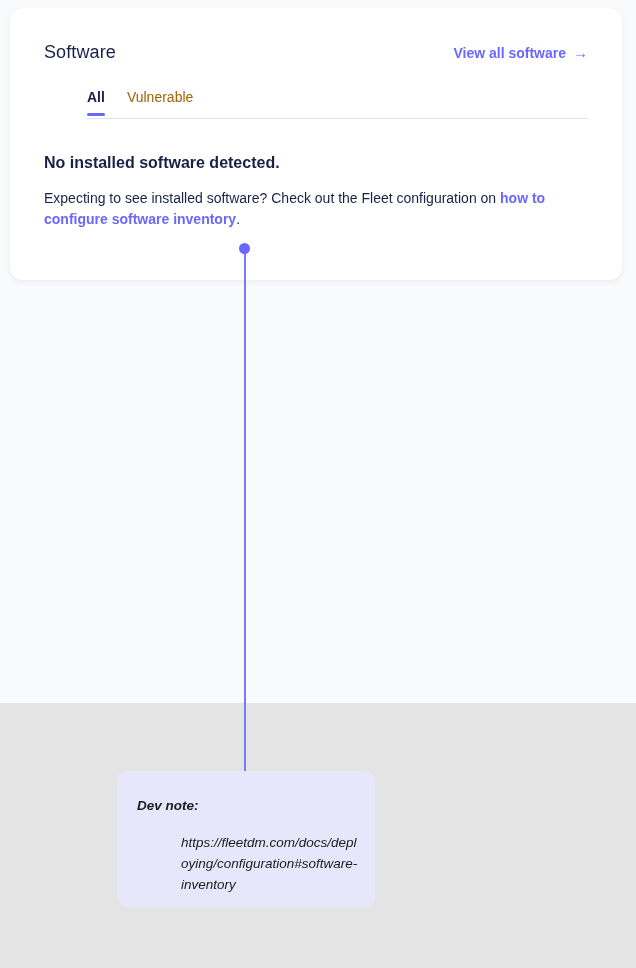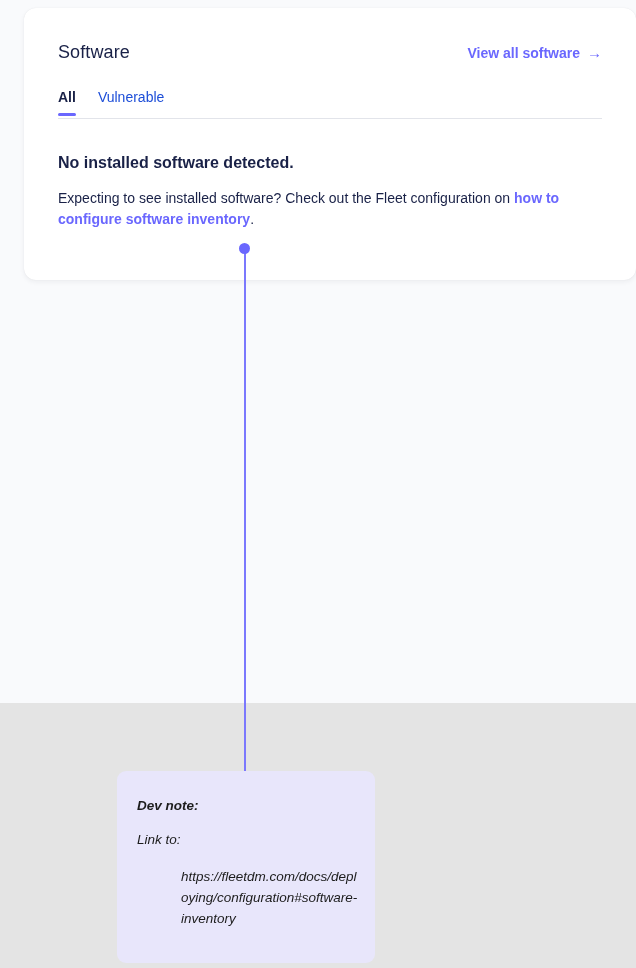--- a/index.html
+++ b/index.html
@@ -27,21 +27,21 @@
   #page-bg-bottom {
     position: absolute;
     left: 0; top: 703px;
     width: 636px; height: 265px;
     background: #e4e4e4;
   }
 
   
   #software-card {
     position: absolute;
-    left: 24px; top: 8px;
+    left: 10px; top: 8px;
     width: 612px;
     height: 272px;
     box-sizing: border-box;
     background: #ffffff;
     border-radius: 12px;
     box-shadow: 0 2px 5px rgba(35,39,59,0.06),
                 0 0 1px rgba(35,39,59,0.10);
   }
 
   .card-inner {
@@ -82,29 +82,30 @@
     line-height: 1;
     font-size: 15px;
     transform: translateY(-1px);
   }
 
   
   .tab-bar {
     position: relative;
     margin-top: 20px;
     height: 32px;
+    margin-left: 43px;
   }
   .tab-list {
     display: flex;
     gap: 0px;
     align-items: flex-start;
   }
   .tab {
     font-size: 14px;
-    color: #1d4ed8;
+    color: #a16207;
     padding: 0 0 10px 0;
     margin-right: 22px;
     cursor: pointer;
     position: relative;
     line-height: 18px;
   }
   .tab.active {
     color: #192147;
     font-weight: 700;
   }
@@ -173,21 +174,21 @@
     border-radius: 50%;
     background: #6a67fe;
   }
 
   
   #dev-note {
     position: absolute;
     left: 117px;
     top: 771px;
     width: 258px;
-    height: 192px;
+    height: 136px;
     box-sizing: border-box;
     background: #e8e6fb;
     border-radius: 9px;
     padding: 26px 24px 0 20px;
   }
   .dev-note-title {
     font-size: 13.5px;
     font-weight: 700;
     font-style: italic;
     color: #1c1c1c;
@@ -245,15 +246,14 @@
   </div>
 </div>
 
 <div id="annotation-connector">
   <div id="connector-line"></div>
   <div id="connector-dot"></div>
 </div>
 
 <div id="dev-note">
   <div class="dev-note-title">Dev note:</div>
-  <div class="dev-note-sub">Link to:</div>
   <div class="dev-note-url">https://fleetdm.com/docs/deploying/configuration#software-inventory</div>
 </div>
 
 </body></html>

